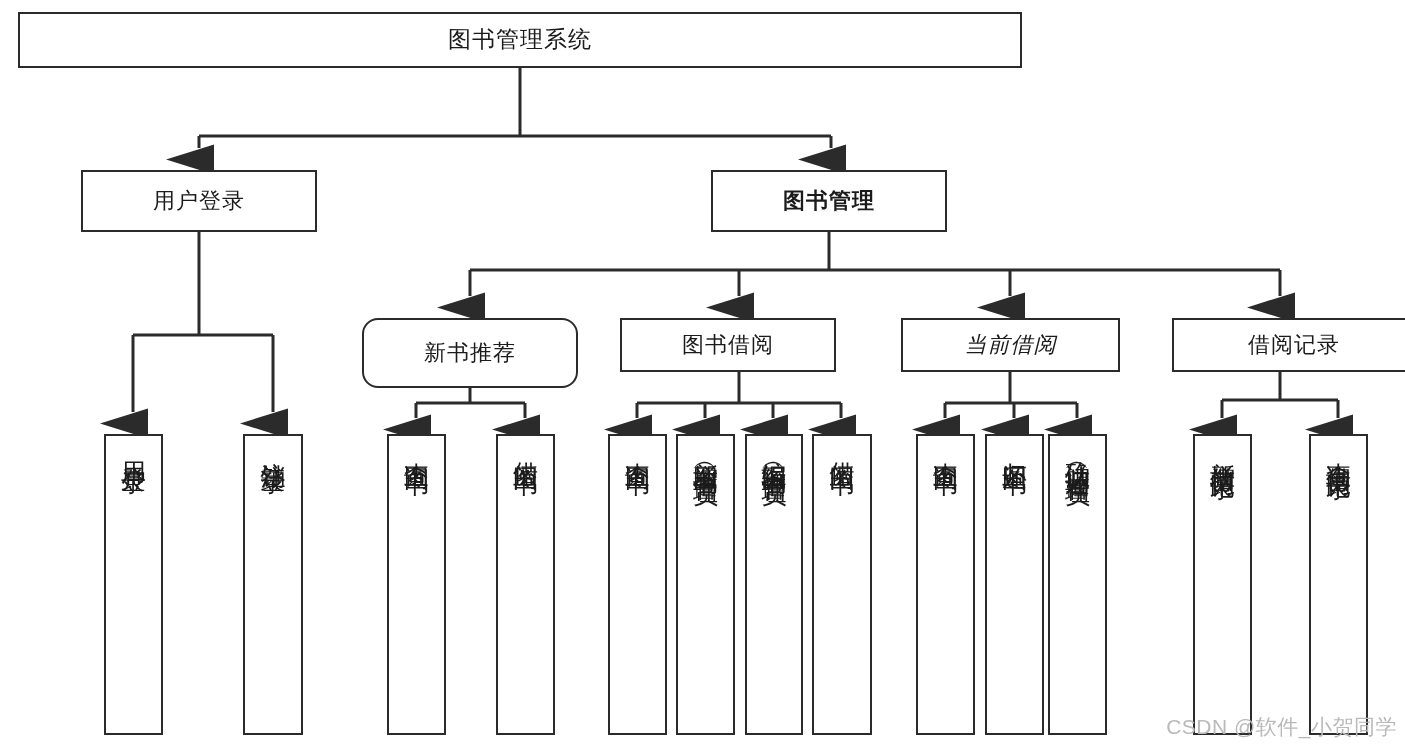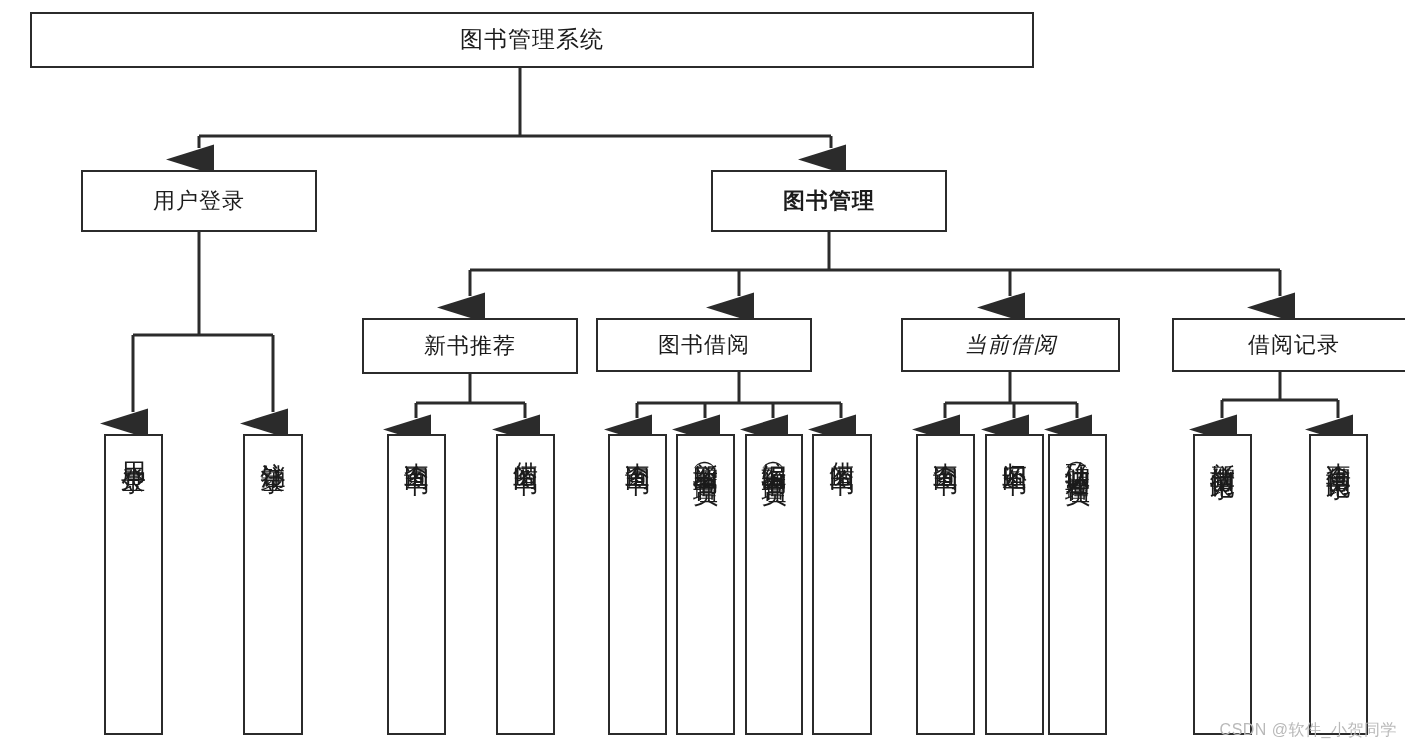--- a/index.html
+++ b/index.html
@@ -59,21 +59,21 @@
     text-orientation: upright;
     font-size: 25px;
     letter-spacing: 3px;
     line-height: 1;
     white-space: nowrap;
   }
   .watermark {
     position: absolute;
     right: 8px;
     bottom: 6px;
-    font-size: 16px;
+    font-size: 21px;
     color: #b9b9b9;
     letter-spacing: 0.5px;
     white-space: nowrap;
     user-select: none;
   }
 </style>
 </head>
 <body>
 
 <div id="canvas">
@@ -121,35 +121,35 @@
       <path d="M1014,403 L1014,418" marker-end="url(#arw)"></path>
       <path d="M1077,403 L1077,418" marker-end="url(#arw)"></path>
 
       <path d="M1280,372 L1280,400"></path>
       <path d="M1222,400 L1338,400"></path>
       <path d="M1222,400 L1222,418" marker-end="url(#arw)"></path>
       <path d="M1338,400 L1338,418" marker-end="url(#arw)"></path>
     </g>
   </svg>
 
-  <div class="node horiz root" style="left:30px; top:12px; width:1004px; height:56px;">
+  <div class="node horiz root" style="left:18px; top:12px; width:1004px; height:56px;">
     <span class="label">图书管理系统</span>
   </div>
 
   <div class="node horiz" style="left:81px; top:170px; width:236px; height:62px;">
     <span class="label">用户登录</span>
   </div>
   <div class="node horiz" style="left:711px; top:170px; width:236px; height:62px;font-weight:bold;">
     <span class="label">图书管理</span>
   </div>
 
-  <div class="node horiz" style="left:362px; top:318px; width:216px; height:56px;">
+  <div class="node horiz" style="left:362px; top:318px; width:216px; height:70px;border-radius:16px;">
     <span class="label">新书推荐</span>
   </div>
-  <div class="node horiz" style="left:596px; top:318px; width:216px; height:54px;">
+  <div class="node horiz" style="left:620px; top:318px; width:216px; height:54px;">
     <span class="label">图书借阅</span>
   </div>
   <div class="node horiz" style="left:901px; top:318px; width:219px; height:54px;font-style:italic;">
     <span class="label">当前借阅</span>
   </div>
   <div class="node horiz" style="left:1172px; top:318px; width:244px; height:54px;">
     <span class="label">借阅记录</span>
   </div>
 
   <div class="node vert" style="left:104px; top:434px; width:59px; height:301px;">

